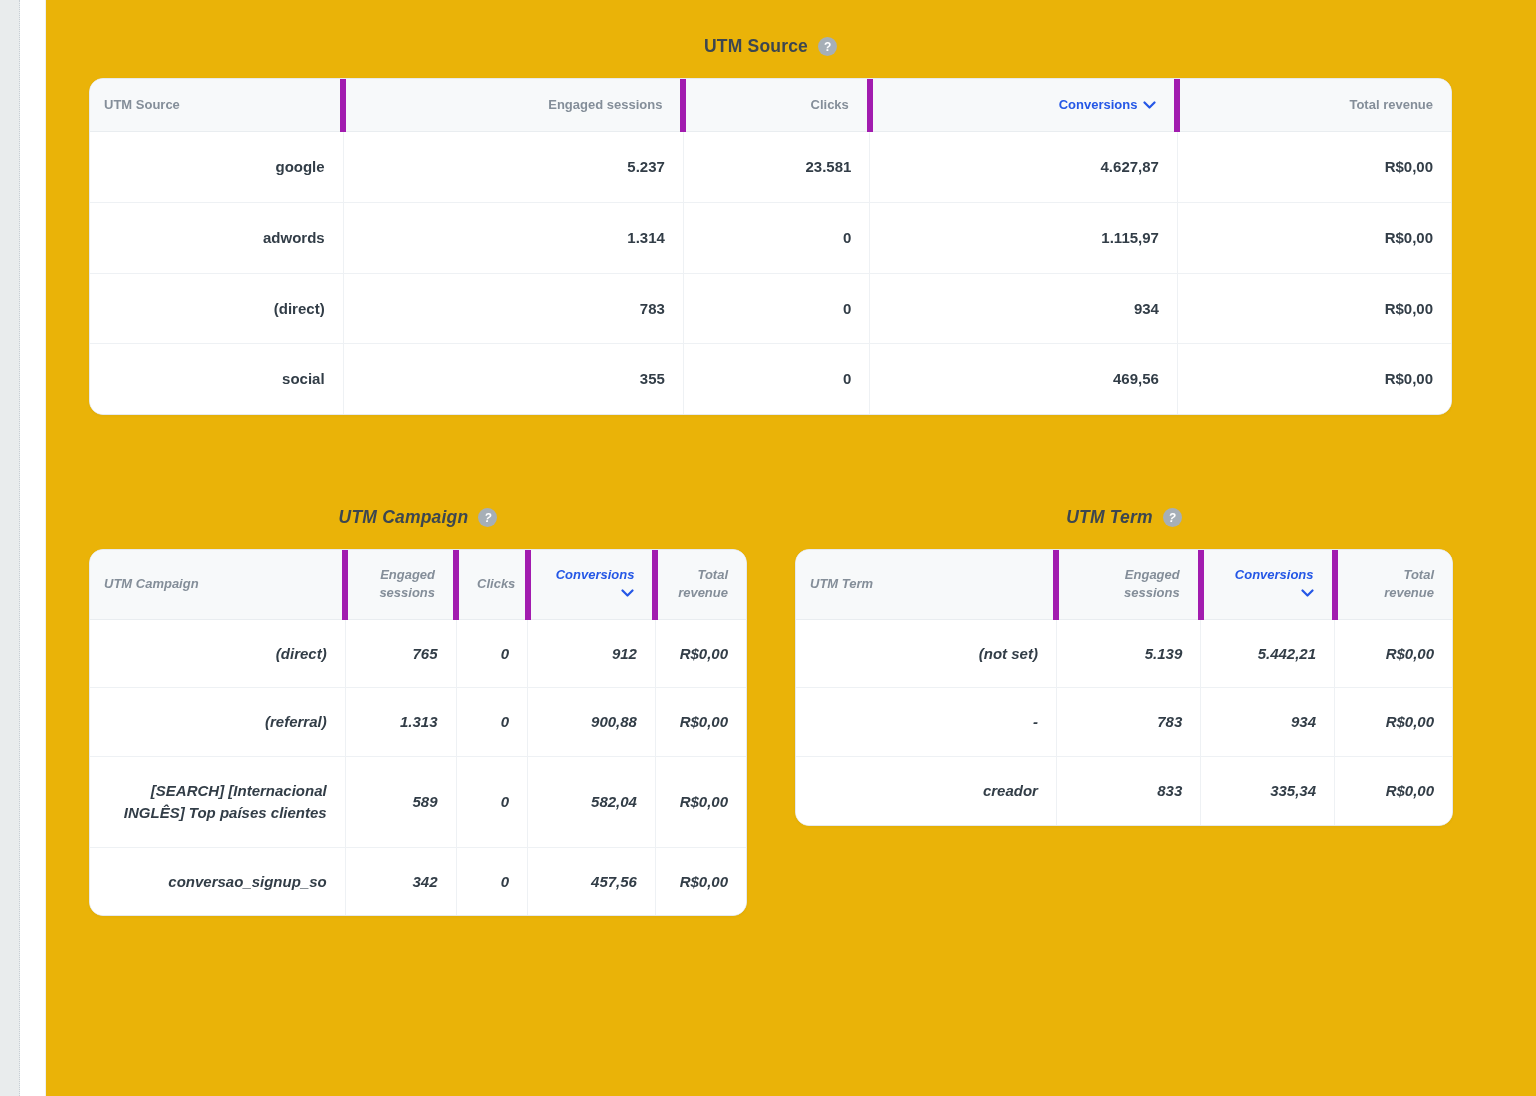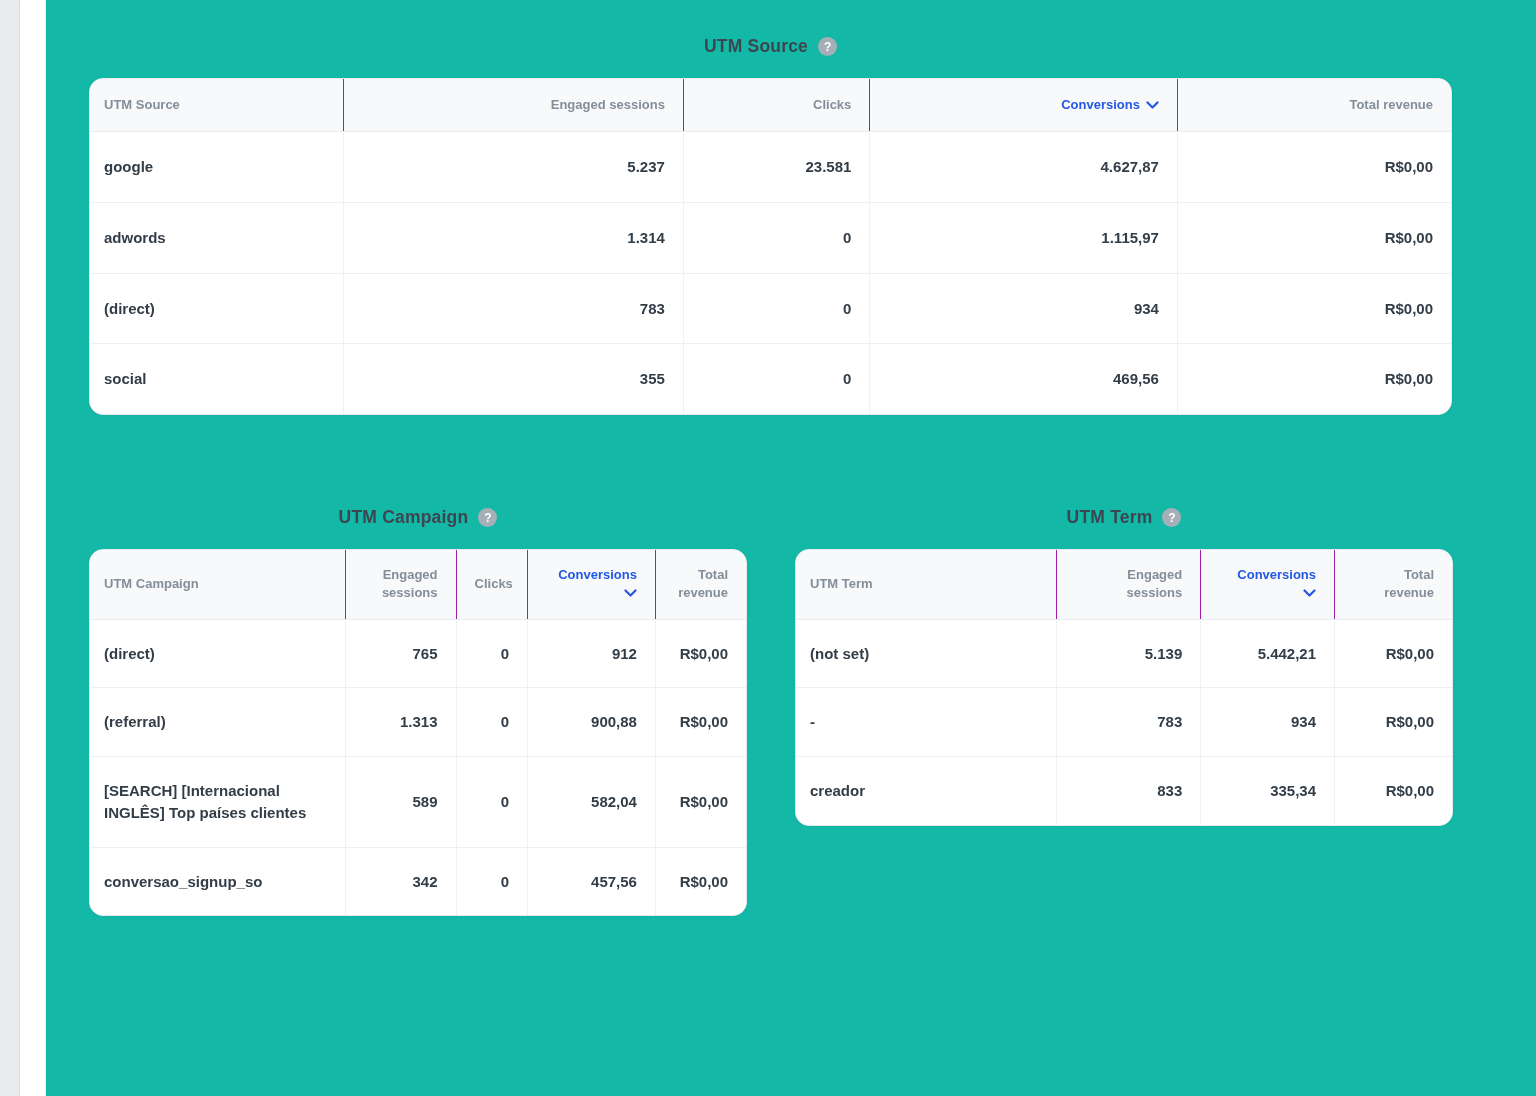--- a/index.html
+++ b/index.html
@@ -11,21 +11,21 @@
     overflow: hidden;
     position: relative;
   }
   .left-strip {
     position: absolute; left: 0; top: 0; bottom: 0;
     width: 20px; background: #e9eced;
     border-right: 1px dotted #c7ced4;
   }
   .canvas {
     position: absolute; left: 45px; top: 0; right: 0; bottom: 0;
-    background: #14b8a6;
+    background: #eab308;
     border-left: 1px solid #eef0f2;
     padding: 36px 84px 0 43px;
   }
   .section-title-row {
     display: flex; justify-content: center; align-items: center;
     gap: 10px; margin-bottom: 21px;
   }
   .section-title {
     font-size: 17.5px; font-weight: bold; color: #3c4650;
     letter-spacing: 0.2px;
@@ -46,34 +46,34 @@
   }
   table { width: 100%; border-collapse: collapse; table-layout: fixed; }
   thead th {
     background: #f7f9fa;
     color: #848e99;
     font-size: 13px; font-weight: bold;
     text-align: right; vertical-align: middle;
     padding: 16px 18px;
     line-height: 1.4;
     border-bottom: 1px solid #e9edf0;
-    border-left: 1px solid #a21caf;
+    border-left: 6px solid #a21caf;
     cursor: pointer;
   }
   thead th:first-child { text-align: left; padding-left: 14px; border-left: none; }
   tbody td {
     font-size: 15px; font-weight: 600; color: #323d47;
     text-align: right; vertical-align: middle;
     padding: 24px 18px;
     line-height: 1.45;
     border-bottom: 1px solid #eef1f4;
     border-left: 1px solid #eef1f4;
     background: #ffffff;
   }
-  tbody td:first-child { text-align: left; padding-left: 14px; border-left: none; }
+  tbody td:first-child { text-align: right; padding-left: 14px; border-left: none; }
   tbody tr:last-child td { border-bottom: none; }
   th.sorted { color: #2457e6; }
   th .h-label { display: inline; }
   th .sort-svg { margin-left: 6px; vertical-align: -1px; }
 
   
   .t0 thead th:nth-child(1) { width: 18.6%; }
   .t0 thead th:nth-child(2) { width: 25.0%; }
   .t0 thead th:nth-child(3) { width: 13.7%; }
   .t0 thead th:nth-child(4) { width: 22.6%; }
@@ -86,21 +86,21 @@
   .t1 thead th:nth-child(3) { width: 10.9%; }
   .t1 thead th:nth-child(4) { width: 19.5%; }
   .t1 thead th:nth-child(5) { width: 13.8%; }
 
   
   .t2 thead th:nth-child(1) { width: 39.7%; }
   .t2 thead th:nth-child(2) { width: 22.0%; }
   .t2 thead th:nth-child(3) { width: 20.4%; }
   .t2 thead th:nth-child(4) { width: 17.9%; }
 
-  .bottom-row { display: flex; gap: 48px; margin-top: 92px; }
+  .bottom-row { display: flex; gap: 48px; margin-top: 92px; font-style: italic; }
   .bottom-col { width: 658px; flex: 0 0 658px; }
   .bottom-col tbody td { padding-top: 23px; padding-bottom: 23px; }
 </style>
 </head>
 <body>
 
 <div class="left-strip"></div>
 
 <div class="canvas">
 

